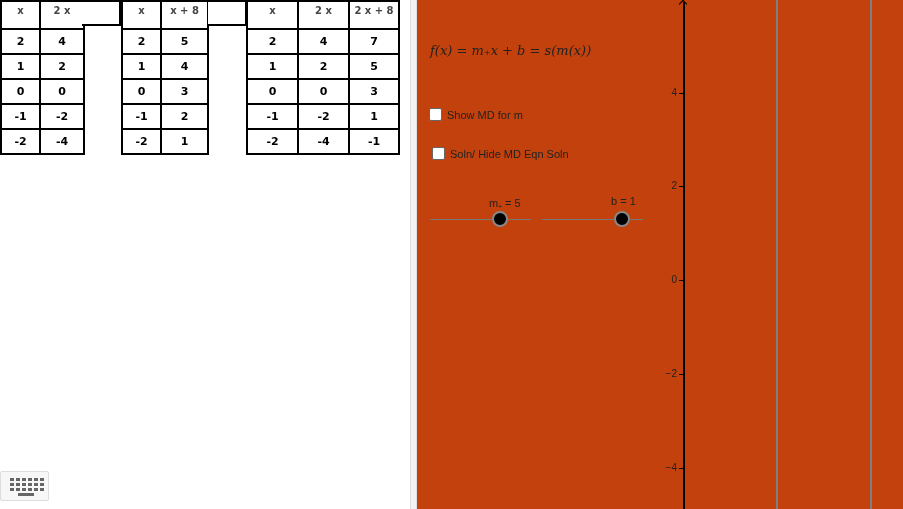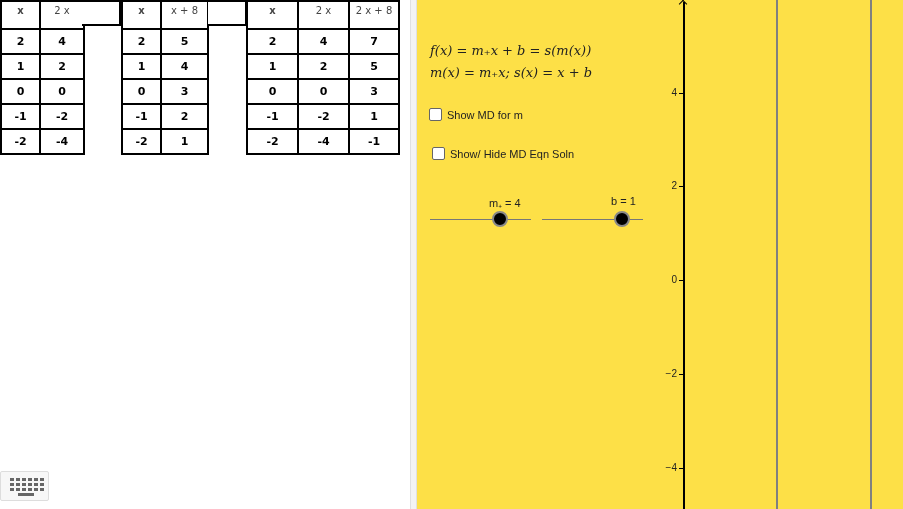--- a/index.html
+++ b/index.html
@@ -1,24 +1,24 @@
 <!DOCTYPE html>
 <html><head>
 <meta charset="utf-8">
 <style>
   html, body { margin:0; padding:0; }
   body { width:903px; height:509px; position:relative; overflow:hidden; background:#fff; font-family:"DejaVu Sans", sans-serif; }
   .table-view { position:absolute; left:0; top:0; width:410px; height:509px; background:#fff; }
   table.sheet { position:absolute; border-collapse:collapse; }
   table.sheet td { border:2px solid #000; height:23px; text-align:center; font-size:11px; font-weight:bold; color:#000; padding:0; }
-  table.sheet td.hdr { font-weight:normal; color:#444; font-size:10px; vertical-align:top; padding-top:3px; }
+  table.sheet td.hdr { font-weight:bold; color:#444; font-size:10px; vertical-align:top; padding-top:3px; }
   table.sheet td.hdrx { font-weight:bold; }
   .empty-cell { position:absolute; border:2px solid #000; background:#fff; }
   .splitter { position:absolute; left:410px; top:0; width:7px; height:509px; background:#f3f3f3; border-left:1px solid #e0e0e0; border-right:1px solid #e0e0e0; box-sizing:border-box; }
-  .graphics { position:absolute; left:417px; top:0; width:486px; height:509px; background:#fde047; }
+  .graphics { position:absolute; left:417px; top:0; width:486px; height:509px; background:#c2410c; }
   .formula { position:absolute; font-family:"DejaVu Serif", serif; font-style:italic; font-size:13px; color:#222; white-space:nowrap; }
   .cb-row { position:absolute; display:flex; align-items:center; font-family:"Liberation Sans", sans-serif; font-size:11px; color:#222; }
   .cb { width:11px; height:11px; border:1.5px solid #666; border-radius:2px; margin-right:5px; background:#fff; }
   .slider-label { position:absolute; font-family:"Liberation Sans", sans-serif; font-size:11px; color:#222; }
   .slider-line { position:absolute; height:1px; background:#777; }
   .slider-knob { position:absolute; width:12px; height:12px; border-radius:50%; background:#000; border:2.5px solid #888; }
   .axis-y { position:absolute; width:1.5px; background:#000; }
   .tick { position:absolute; width:4px; height:1px; background:#000; }
   .tick-label { position:absolute; font-family:"Liberation Sans", sans-serif; font-size:10px; color:#222; text-align:right; width:20px; }
   .vline { position:absolute; width:2px; background:#808080; }
@@ -154,32 +154,31 @@
         </div>
       <div style="position:absolute;left:17px;top:21px;width:16px;height:3px;background:#666;"></div>
     </div>
   </div>
 </div>
 
 <div class="splitter"></div>
 
 <div class="graphics">
   <div class="formula" style="left:13px;top:43px;">f(x) = m₊x + b = s(m(x))</div>
-  <div class="formula" style="left:13px;top:65px;">m(x) = m₊x;  s(x) = x + b</div>
 
   <div class="cb-row" style="left:12px;top:108px;">
     <div class="cb"></div>
     <span>Show MD for m</span>
   </div>
   <div class="cb-row" style="left:15px;top:147px;">
     <div class="cb"></div>
-    <span>Show/ Hide MD Eqn Soln</span>
+    <span>Soln/ Hide MD Eqn Soln</span>
   </div>
 
-  <div class="slider-label" style="left:72px;top:195px;">m₊ = 4</div>
+  <div class="slider-label" style="left:72px;top:195px;">m₊ = 5</div>
   <div class="slider-line" style="left:13px;top:219px;width:101px;"></div>
   <div class="slider-knob" style="left:75px;top:211px;"></div>
 
   <div class="slider-label" style="left:194px;top:195px;">b = 1</div>
   <div class="slider-line" style="left:125px;top:219px;width:101px;"></div>
   <div class="slider-knob" style="left:197px;top:211px;"></div>
 
   <div class="axis-y" style="left:266px;top:2px;height:507px;"></div>
   <div style="position:absolute;left:263px;top:1px;width:5px;height:5px;border-left:1px solid #000;border-top:1px solid #000;transform:rotate(45deg);"></div>
 

